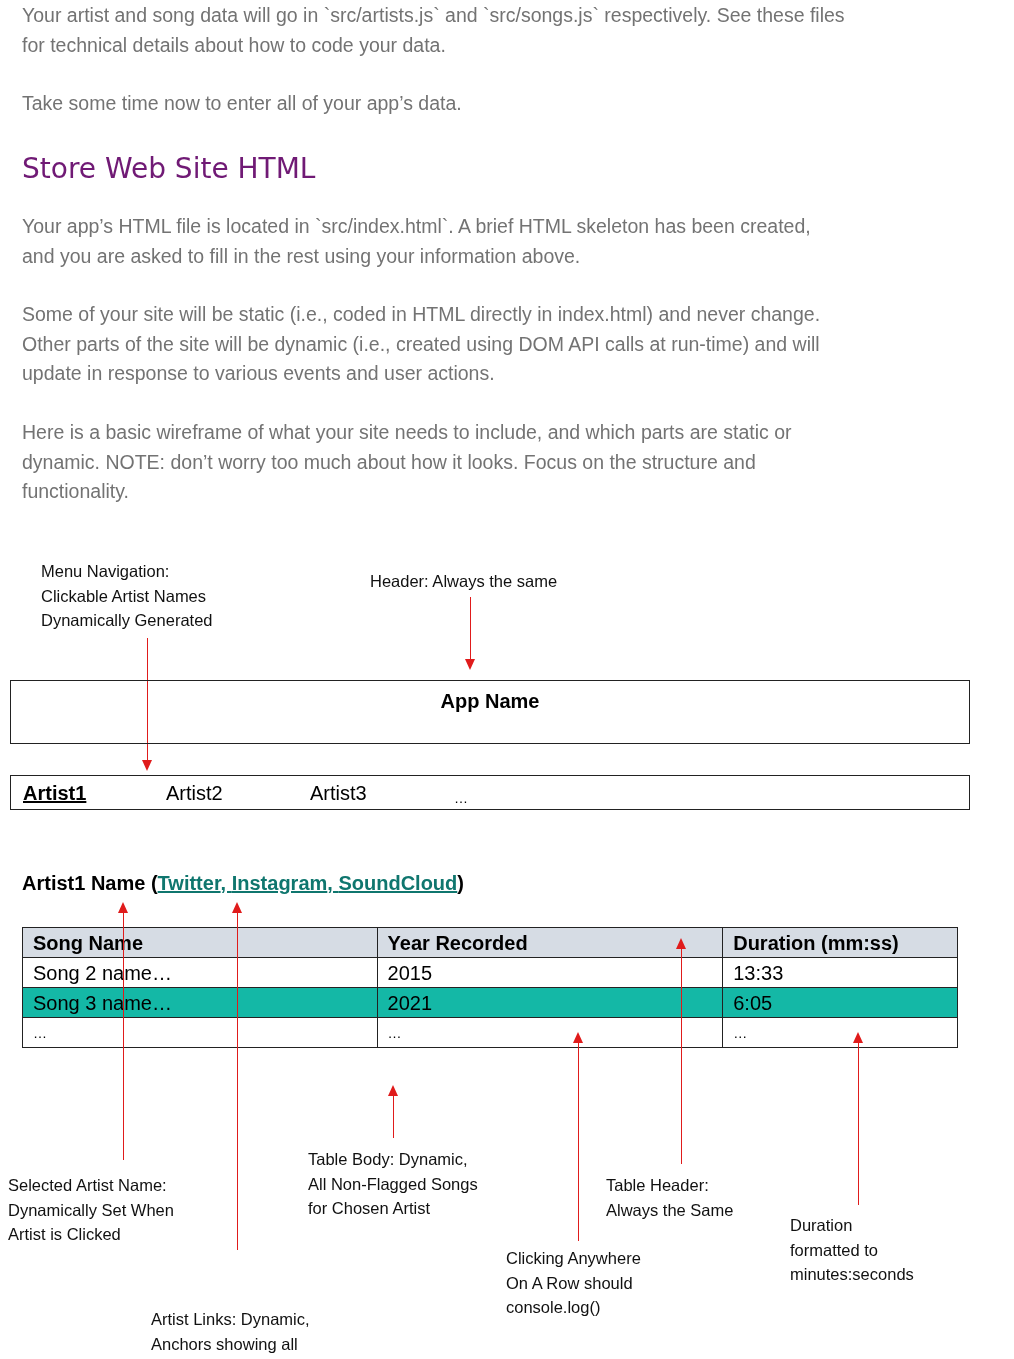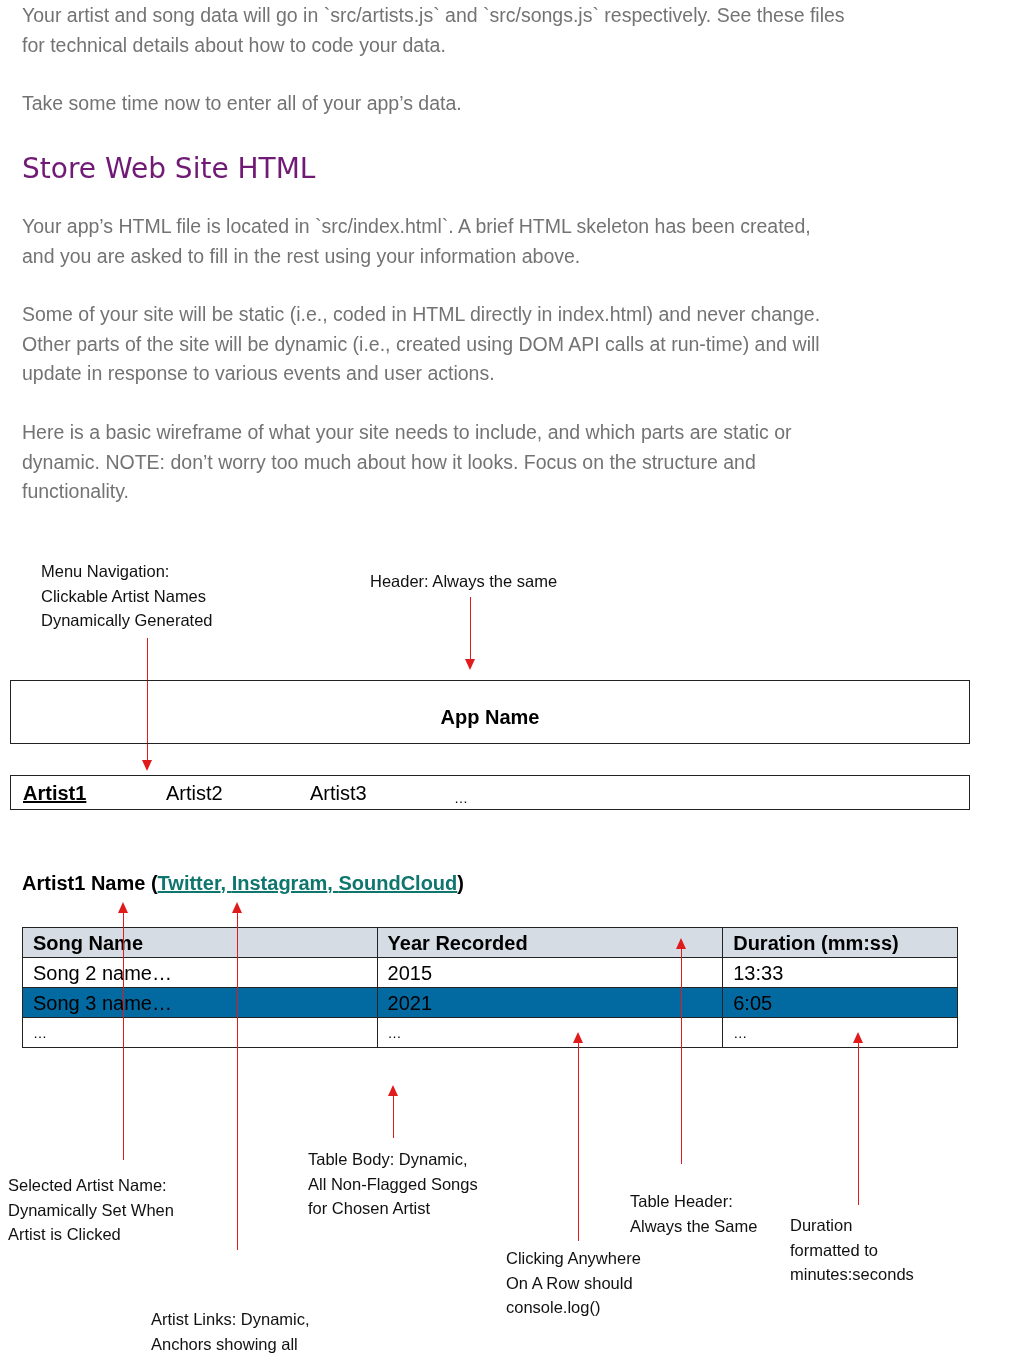--- a/index.html
+++ b/index.html
@@ -60,21 +60,21 @@
     .header-box {
       position: absolute;
       left: 10px;
       top: 680px;
       width: 958px;
       height: 62px;
       border: 1.5px solid #222;
       text-align: center;
     }
     .app-name {
-      margin-top: 22px;
+      margin-top: 6px;
       font-size: 20px;
       font-weight: bold;
       line-height: 28px;
     }
     .slogan {
       font-size: 20px;
       font-style: italic;
       line-height: 28px;
     }
     .nav-box {
@@ -119,21 +119,21 @@
       border: 1.5px solid #222;
       text-align: left;
       padding: 0 10px;
       height: 29px;
       line-height: 28px;
     }
     table.songs th {
       background: #d6dce4;
       font-weight: bold;
     }
-    table.songs tr.shaded td { background: #0369a1; }
+    table.songs tr.shaded td { background: #14b8a6; }
     table.songs col.c1 { width: 355px; }
     table.songs col.c2 { width: 346px; }
     table.songs col.c3 { width: 235px; }
   </style>
 </head>
 <body>
 
 <div class="para" style="top:1px;">Your artist and song data will go in `src/artists.js` and `src/songs.js` respectively.  See these files
 for technical details about how to code your data.</div>
 <div class="para" style="top:89px;">Take some time now to enter all of your app’s data.</div>
@@ -233,18 +233,18 @@
   <div class="note" style="left:151px; top:1307px;">Artist Links: Dynamic,
 Anchors showing all
 the links for the artist,
 separated by commas</div>
   <div class="note" style="left:308px; top:1147px;">Table Body: Dynamic,
 All Non-Flagged Songs
 for Chosen Artist</div>
   <div class="note" style="left:506px; top:1246px;">Clicking Anywhere
 On A Row should
 console.log()</div>
-  <div class="note" style="left:630px; top:1173px;margin-top:16px;">Table Header:
+  <div class="note" style="left:606px; top:1173px;">Table Header:
 Always the Same</div>
   <div class="note" style="left:790px; top:1213px;">Duration
 formatted to
 minutes:seconds</div>
 </div>
 
 </body></html>

